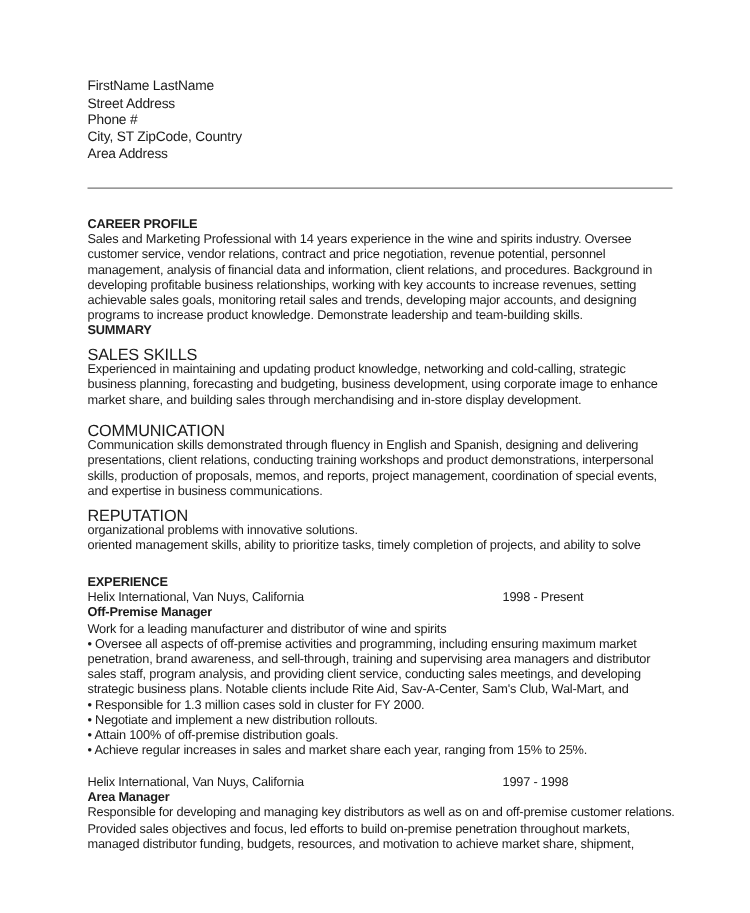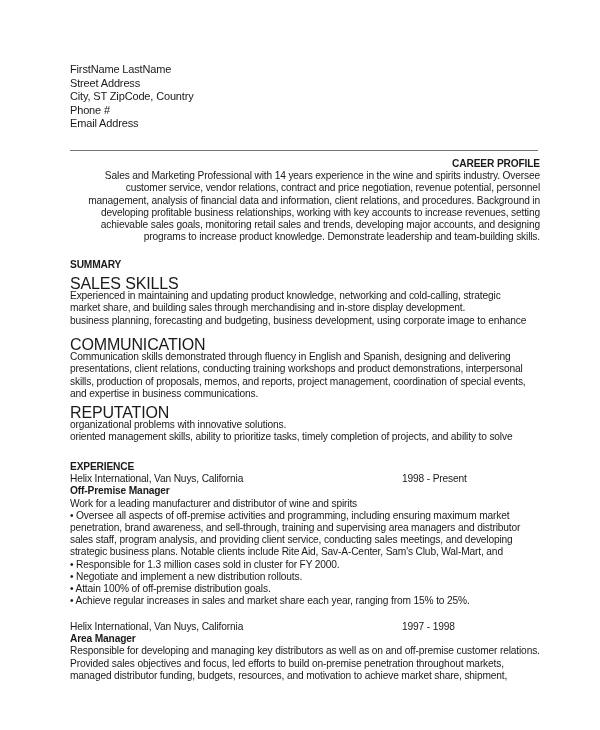--- a/index.html
+++ b/index.html
@@ -2,56 +2,56 @@
 <html><head>
 <meta charset="utf-8">
 <style>
   html, body { margin:0; padding:0; background:#fff; }
   body { width:600px; height:730px; overflow:hidden; position:relative; font-family:"Liberation Sans", sans-serif; color:#1a1a1a; }
   .page { position:absolute; left:70px; top:63px; width:470px; font-size:10.2px; line-height:12.2px; letter-spacing:-0.15px; }
   .contact div { height:13.6px; line-height:13.6px; font-size:11px; }
   .rule { position:absolute; left:70px; top:150px; width:468px; height:1px; background:#777; }
   .sec-title { font-weight:bold; }
   .block { position:absolute; left:70px; width:470px; font-size:10.2px; line-height:12.2px; letter-spacing:-0.15px; }
-  .sub { font-size:16px; }
+  .sub { font-size:13px; }
   .row { position:relative; height:12.2px; }
   .row .date { position:absolute; left:332px; top:0; }
 </style>
 </head>
 <body>
 
 <div class="page contact">
   <div>FirstName LastName</div>
   <div>Street Address</div>
+  <div>Phone #</div>
   <div>City, ST ZipCode, Country</div>
-  <div>Phone #</div>
-  <div>Email Address</div>
+  <div>Area Address</div>
 </div>
 
 <div class="rule"></div>
 
-<div class="block" style="top:158px;text-align:right;">
+<div class="block" style="top:174px;">
   <div class="sec-title">CAREER PROFILE</div>
   <div>Sales and Marketing Professional with 14 years experience in the wine and spirits industry. Oversee</div>
   <div>customer service, vendor relations, contract and price negotiation, revenue potential, personnel</div>
   <div>management, analysis of financial data and information, client relations, and procedures. Background in</div>
   <div>developing profitable business relationships, working with key accounts to increase revenues, setting</div>
   <div>achievable sales goals, monitoring retail sales and trends, developing major accounts, and designing</div>
   <div>programs to increase product knowledge. Demonstrate leadership and team-building skills.</div>
 </div>
 
 <div class="block" style="top:259px;">
   <div class="sec-title">SUMMARY</div>
 </div>
 
 <div class="block" style="top:278px;">
   <div class="sub">SALES SKILLS</div>
   <div>Experienced in maintaining and updating product knowledge, networking and cold-calling, strategic</div>
+  <div>business planning, forecasting and budgeting, business development, using corporate image to enhance</div>
   <div>market share, and building sales through merchandising and in-store display development.</div>
-  <div>business planning, forecasting and budgeting, business development, using corporate image to enhance</div>
 </div>
 
 <div class="block" style="top:339px;">
   <div class="sub">COMMUNICATION</div>
   <div>Communication skills demonstrated through fluency in English and Spanish, designing and delivering</div>
   <div>presentations, client relations, conducting training workshops and product demonstrations, interpersonal</div>
   <div>skills, production of proposals, memos, and reports, project management, coordination of special events,</div>
   <div>and expertise in business communications.</div>
 </div>
 

